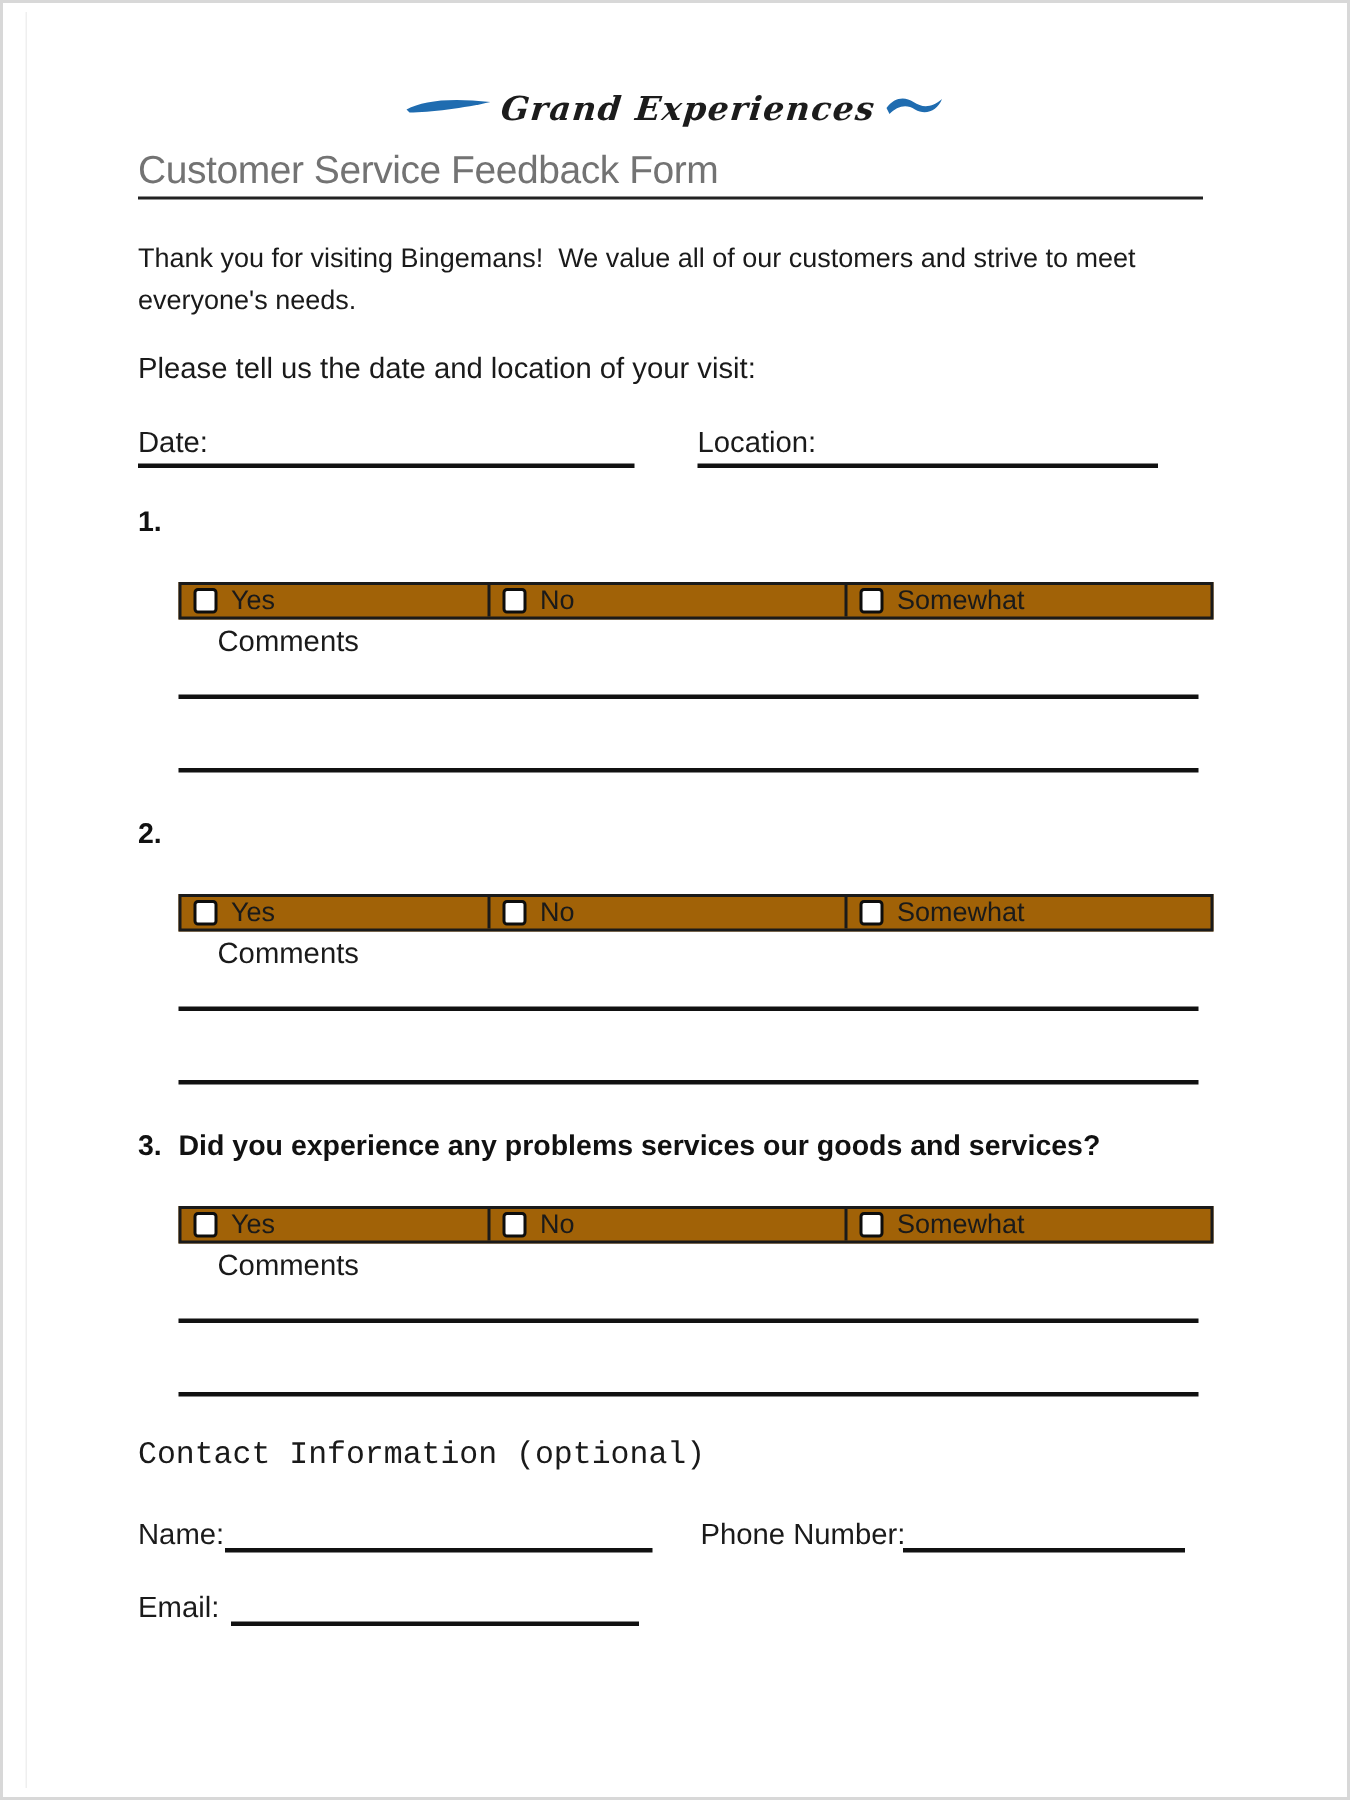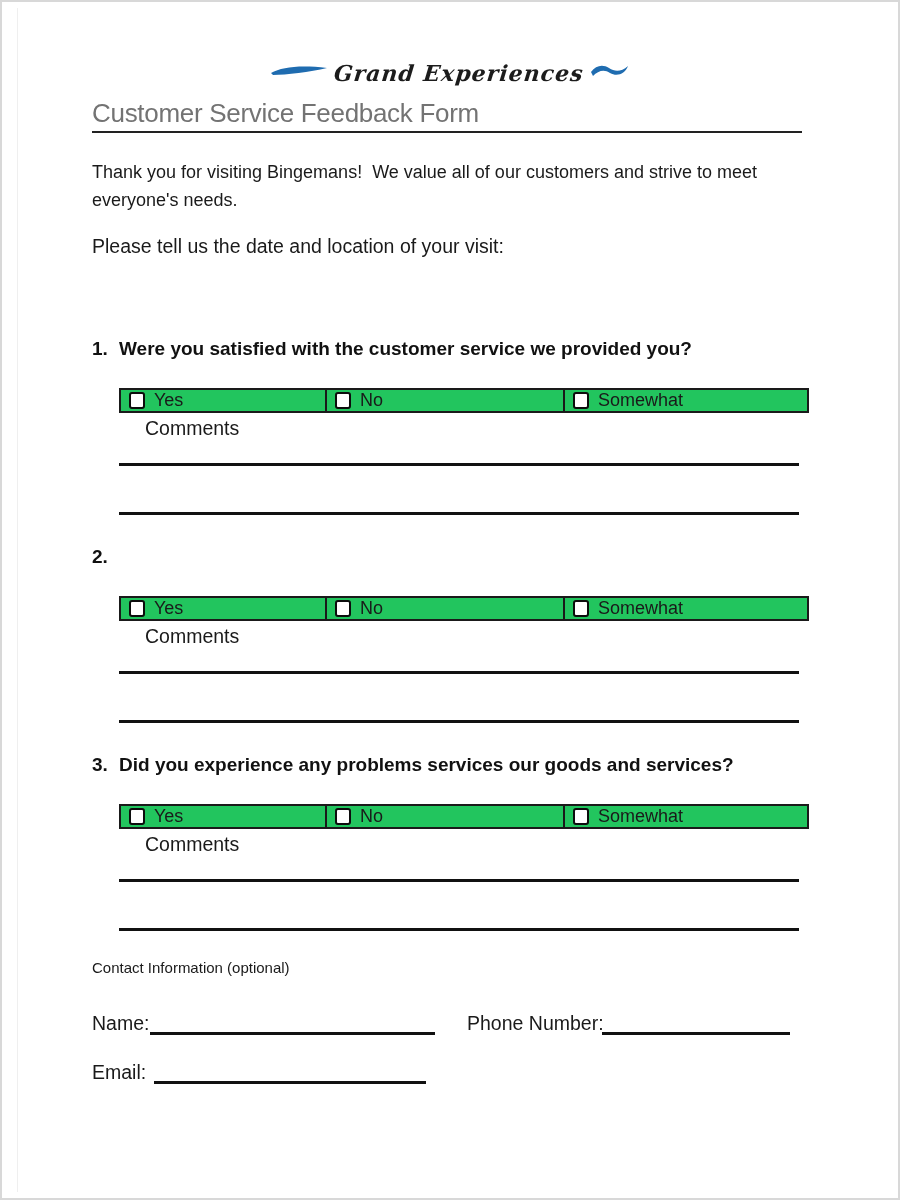--- a/index.html
+++ b/index.html
@@ -40,21 +40,21 @@
   .date-field{left:0;width:331px;}
   .loc-field{left:373px;width:307px;}
 
   
   .question{position:absolute;left:90px;width:717px;display:flex;font-size:19px;font-weight:bold;color:#111;}
   .q1{top:336px;} .q2{top:544px;} .q3{top:752px;}
   .q-num{width:27px;flex:0 0 27px;}
 
   .opt-table{
     position:absolute;left:117px;width:690px;height:25px;
-    border:2px solid #1a1a1a;background:#22c55e;
+    border:2px solid #1a1a1a;background:#a16207;
     box-sizing:border-box;display:flex;
   }
   .t1{top:386px;} .t2{top:594px;} .t3{top:802px;}
   .opt-cell{display:flex;align-items:center;box-sizing:border-box;padding-left:8px;font-size:18px;}
   .opt-cell.c1{width:204px;}
   .opt-cell.c2{width:238px;border-left:2px solid #1a1a1a;}
   .opt-cell.c3{width:244px;border-left:2px solid #1a1a1a;}
   .checkbox{
     display:inline-block;width:12px;height:13px;
     background:#ffffff;border:2.5px solid #0d0d0d;border-radius:3px;
@@ -63,21 +63,21 @@
 
   .comments-label{position:absolute;left:117px;font-size:19.5px;margin-left:26px;}
   .cm1{top:415px;} .cm2{top:623px;} .cm3{top:831px;}
 
   .blank-line{position:absolute;left:117px;width:680px;height:3px;background:#111;}
   .l1a{top:461px;} .l1b{top:510px;}
   .l2a{top:669px;} .l2b{top:718px;}
   .l3a{top:877px;} .l3b{top:926px;}
 
   
-  .contact-heading{position:absolute;top:957px;left:90px;font-size:15px;}
+  .contact-heading{position:absolute;top:957px;left:90px;font-size:21px;font-family:Liberation Mono, monospace;}
   .contact-row{position:absolute;left:90px;width:717px;height:28px;font-size:19.5px;}
   .cr-name{top:1008px;} .cr-email{top:1057px;}
   .inline-label{position:absolute;top:2px;left:0;}
   .write-line{position:absolute;height:22px;border-bottom:3px solid #111;}
   .name-line{left:58px;width:285px;top:0;}
   .phone-label{position:absolute;top:2px;left:375px;}
   .phone-line{left:510px;width:188px;top:0;}
   .email-line{left:62px;width:272px;top:0;}
 </style>
 </head>
@@ -101,25 +101,30 @@
   </div>
 
   <div class="title-wrap">
     <div class="title">Customer Service Feedback Form</div>
   </div>
 
   <div class="intro">Thank you for visiting Bingemans!  We value all of our customers and strive to meet everyone's needs.</div>
   <div class="prompt">Please tell us the date and location of your visit:</div>
 
   <div class="visit-row">
+    <div class="field-underlined date-field">
+      <span>Date:</span>
+    </div>
+    <div class="field-underlined loc-field">
+      <span>Location:</span>
+    </div>
   </div>
 
   <div class="question q1">
     <span class="q-num">1.</span>
-    <span>Were you satisfied with the customer service we provided you?</span>
   </div>
   <div class="opt-table t1">
     <div class="opt-cell c1">
       <span class="checkbox"></span>
       <span>Yes</span>
     </div>
     <div class="opt-cell c2">
       <span class="checkbox"></span>
       <span>No</span>
     </div>

